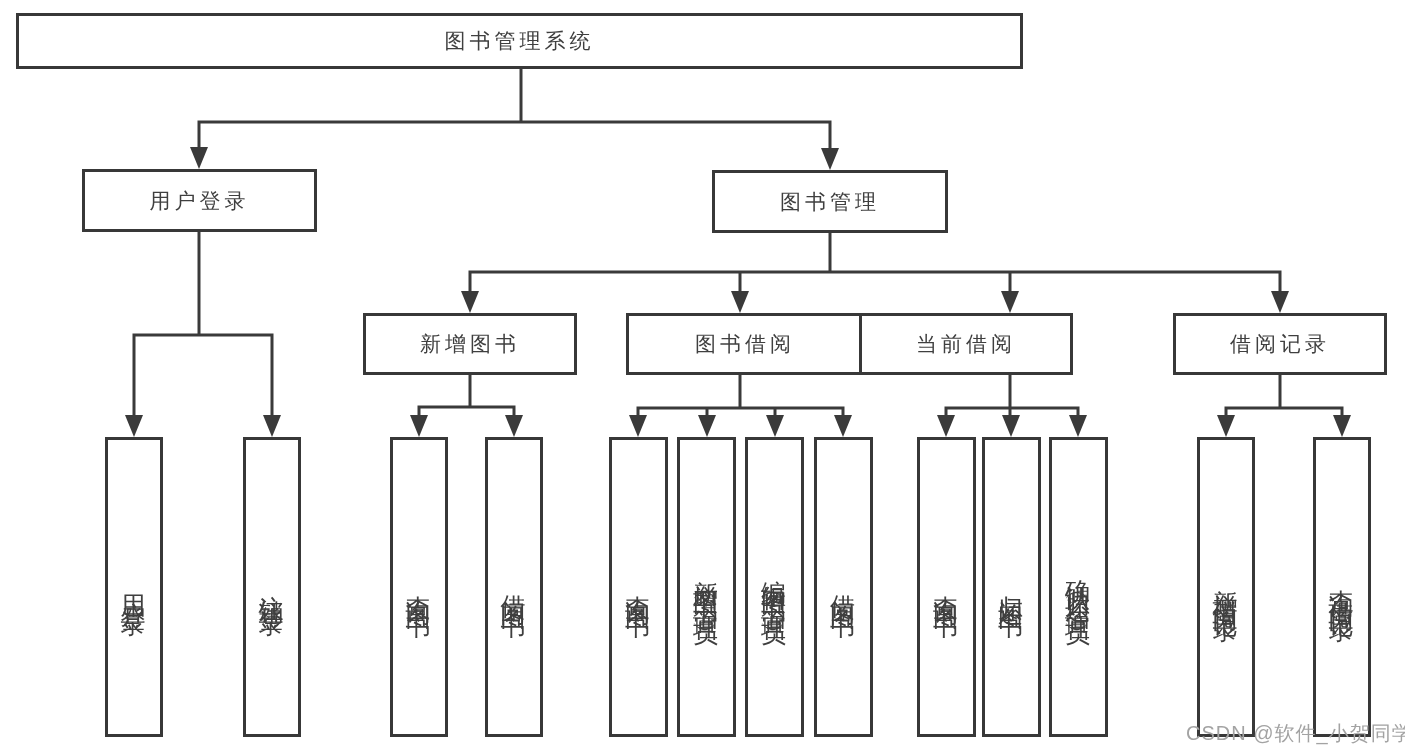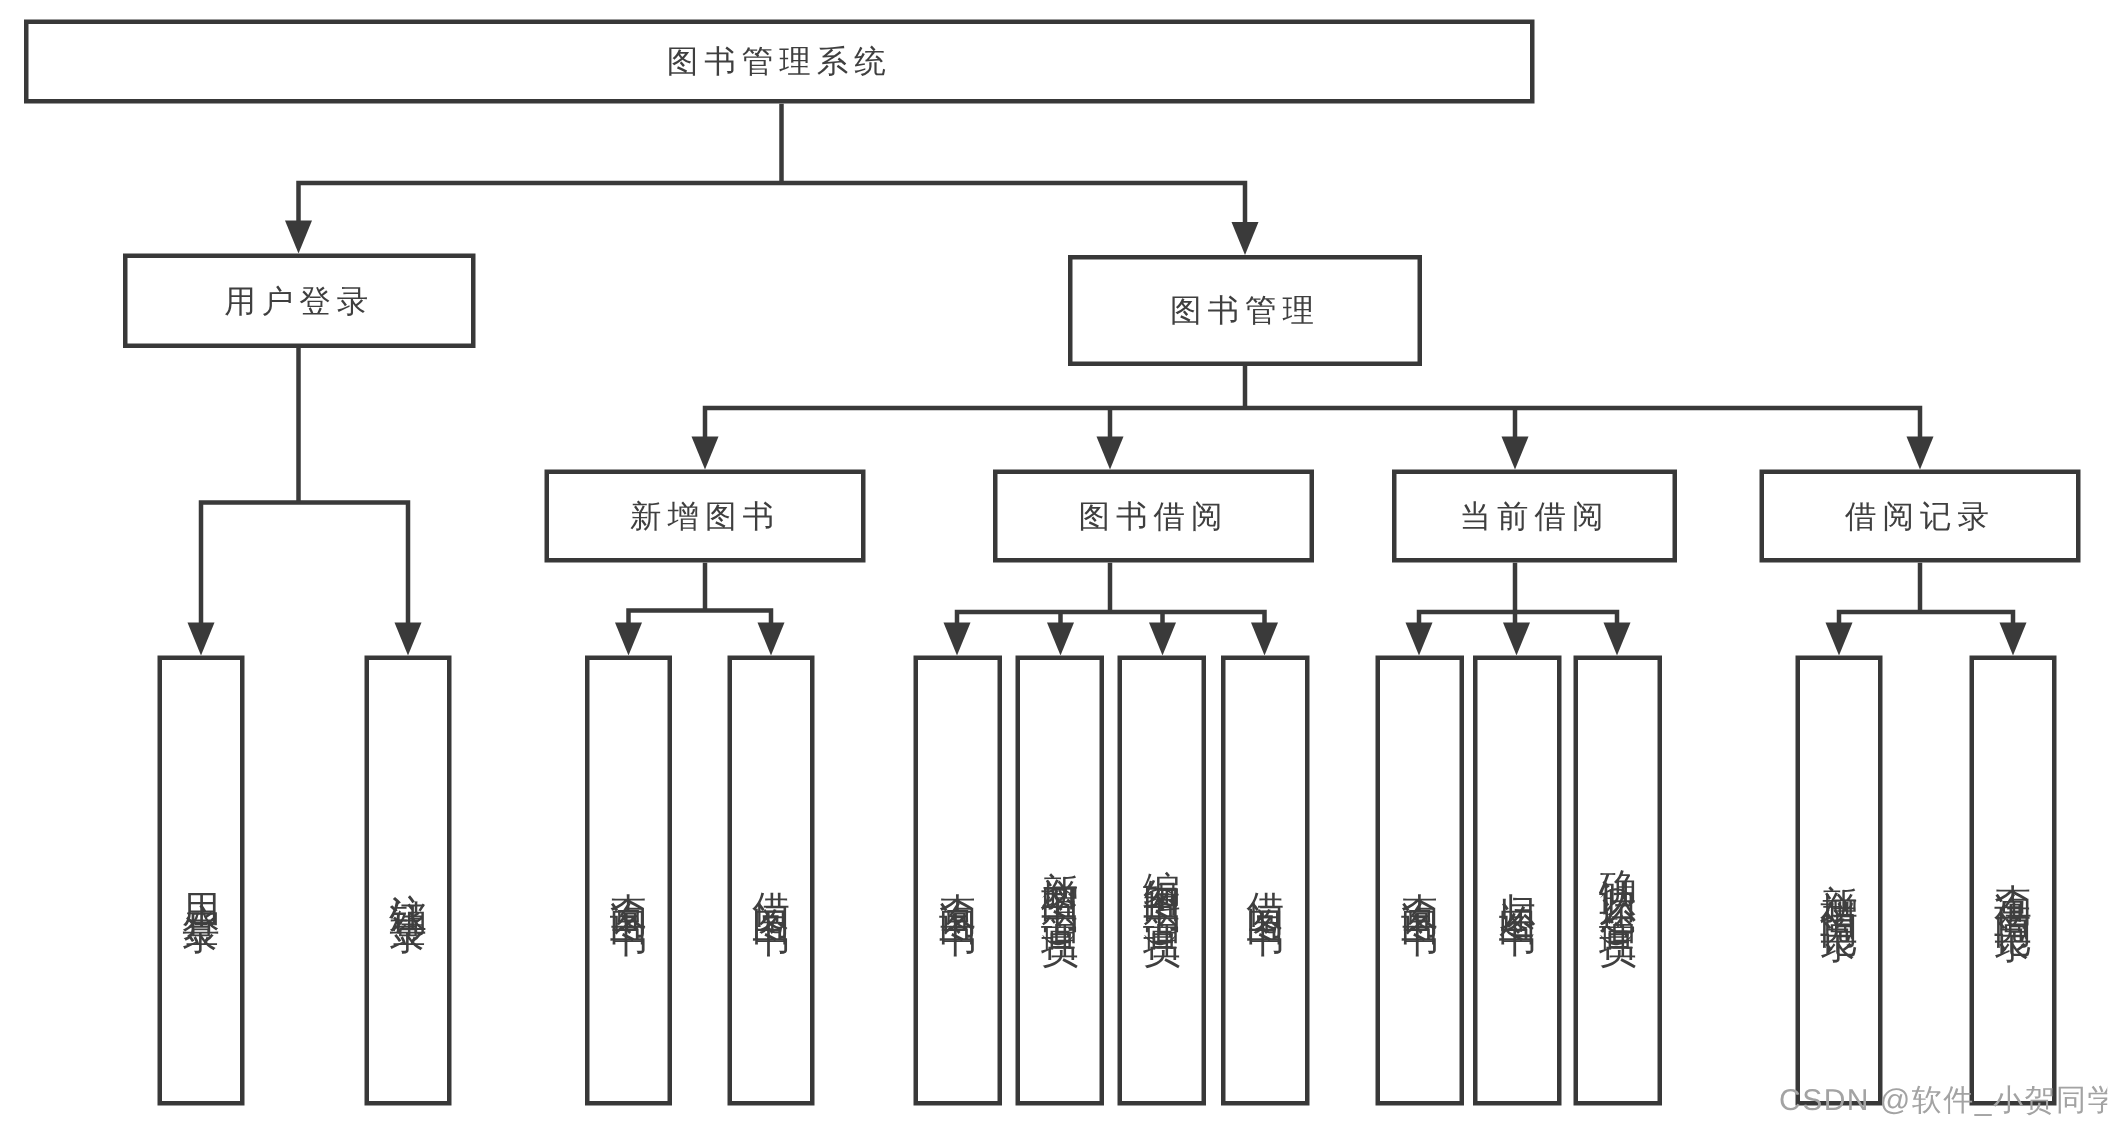--- a/index.html
+++ b/index.html
@@ -101,25 +101,25 @@
       <line x1="1280" y1="375" x2="1280" y2="408"></line>
       <polyline points="1226,418 1226,408 1342,408 1342,418"></polyline>
       <polygon points="1217,415 1235,415 1226,437" fill="#3a3a3a" stroke="none"></polygon>
       <polygon points="1333,415 1351,415 1342,437" fill="#3a3a3a" stroke="none"></polygon>
     </g>
   </svg>
 
   <div class="node" style="left:16px;top:13px;width:1007px;height:56px">图书管理系统</div>
 
   <div class="node" style="left:82px;top:169px;width:235px;height:63px">用户登录</div>
-  <div class="node" style="left:712px;top:170px;width:236px;height:74px">图书管理</div>
+  <div class="node" style="left:712px;top:170px;width:236px;height:63px">图书管理</div>
 
   <div class="node" style="left:363px;top:313px;width:214px;height:62px">新增图书</div>
-  <div class="node" style="left:662px;top:313px;width:214px;height:62px">图书借阅</div>
-  <div class="node" style="left:928px;top:313px;width:190px;height:62px">当前借阅</div>
+  <div class="node" style="left:626px;top:313px;width:238px;height:62px">图书借阅</div>
+  <div class="node" style="left:859px;top:313px;width:214px;height:62px">当前借阅</div>
   <div class="node" style="left:1173px;top:313px;width:214px;height:62px">借阅记录</div>
 
   <div class="node leaf" style="left:105px;top:437px;width:58px;height:300px">用户登录</div>
   <div class="node leaf" style="left:243px;top:437px;width:58px;height:300px">注销登录</div>
 
   <div class="node leaf" style="left:390px;top:437px;width:58px;height:300px">查询图书</div>
   <div class="node leaf" style="left:485px;top:437px;width:58px;height:300px">借阅图书</div>
 
   <div class="node leaf" style="left:609px;top:437px;width:59px;height:300px">查询图书</div>
   <div class="node leaf" style="left:677px;top:437px;width:59px;height:300px">新增图书（管理员）</div>

